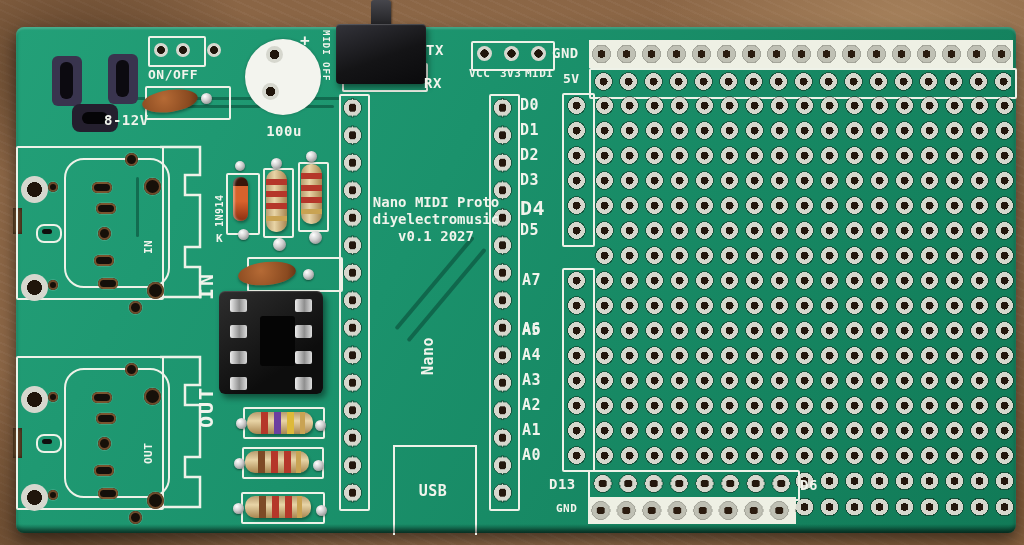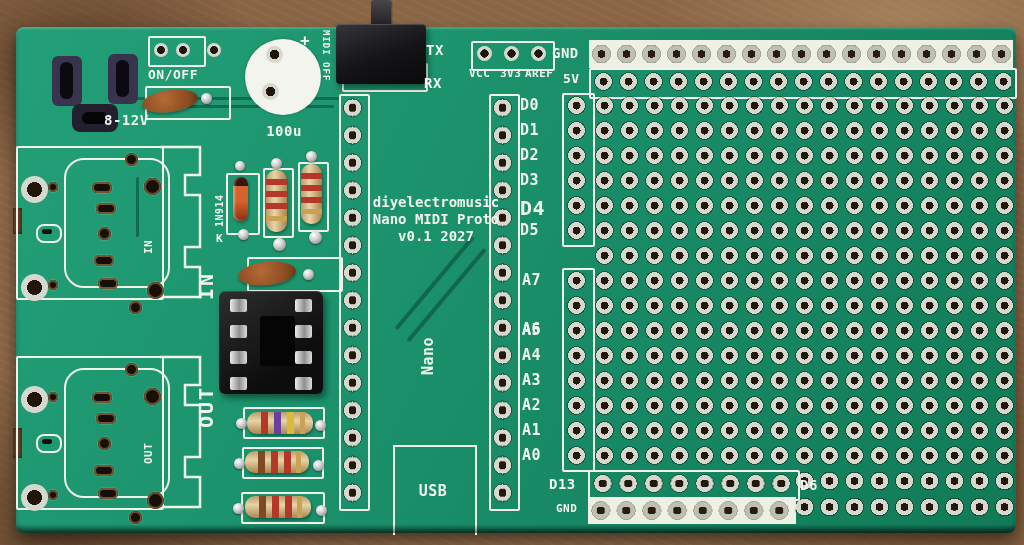--- a/index.html
+++ b/index.html
@@ -97,21 +97,21 @@
 
   <div class="txt" style="left:410px;top:15px;">TX</div>
   <div class="txt" style="left:408px;top:48px;">RX</div>
 
   <div class="silk" style="left:455px;top:14px;width:80px;height:26px;"></div>
   <div class="rpad" style="left:461px;top:19px;width:15px;height:15px;"></div>
   <div class="rpad" style="left:488px;top:19px;width:15px;height:15px;"></div>
   <div class="rpad" style="left:515px;top:19px;width:15px;height:15px;"></div>
   <div class="txt" style="left:453px;top:40px;font-size:11px;">VCC</div>
   <div class="txt" style="left:484px;top:40px;font-size:11px;">3V3</div>
-  <div class="txt" style="left:509px;top:40px;font-size:11px;">AREF</div>
+  <div class="txt" style="left:509px;top:40px;font-size:11px;">MIDI</div>
   <div class="txt" style="left:536px;top:18px;">GND</div>
   <div class="txt" style="left:547px;top:44px;font-size:13px;">5V</div>
 
   <div class="holes onwhite" style="left:573px;top:13px;width:424px;height:28px;background-size:25px 28px;"></div>
   <div class="silk" style="left:573px;top:41px;width:424px;height:27px;"></div>
   <div class="holes" style="left:575px;top:42px;width:420px;height:25px;background-size:25px 25px;"></div>
   <div class="holes" style="left:576px;top:66px;width:425px;height:375px;"></div>
   <div class="holes" style="left:776px;top:441px;width:225px;height:52px;background-size:25px 26px;"></div>
 
   <div class="silk" style="left:546px;top:66px;width:29px;height:150px;"></div>
@@ -119,22 +119,22 @@
   <div class="silk" style="left:546px;top:241px;width:29px;height:200px;"></div>
   <div class="holes" style="left:547px;top:241px;width:27px;height:200px;background-size:27px 25px;"></div>
 
   <div class="silk" style="left:323px;top:67px;width:27px;height:413px;"></div>
   <div class="holes" style="left:324px;top:67px;width:25px;height:413px;background-size:25px 27.5px;"></div>
   <div class="silk" style="left:473px;top:67px;width:27px;height:413px;"></div>
   <div class="holes" style="left:474px;top:67px;width:25px;height:413px;background-size:25px 27.5px;"></div>
   <div class="txt vtxt up" style="left:403px;top:268px;height:80px;font-size:15px;">Nano</div>
 
   <div style="position:absolute;left:340px;top:167px;width:160px;text-align:center;color:#f1f4ec;font-weight:bold;font-size:14px;line-height:17px;">
+    <div>Nano MIDI Proto</div>
     <div>diyelectromusic</div>
-    <div>Nano MIDI Proto</div>
     <div>v0.1 2027</div>
   </div>
 
   <div class="txt" style="left:504px;top:69px;font-size:15px;">D0</div>
   <div class="txt" style="left:504px;top:94px;font-size:15px;">D1</div>
   <div class="txt" style="left:504px;top:119px;font-size:15px;">D2</div>
   <div class="txt" style="left:504px;top:144px;font-size:15px;">D3</div>
   <div class="txt" style="left:504px;top:169px;font-size:20px;">D4</div>
   <div class="txt" style="left:504px;top:178px;font-size:15px;margin-top:16px;">D5</div>
   <div class="txt" style="left:506px;top:244px;font-size:15px;">A7</div>

